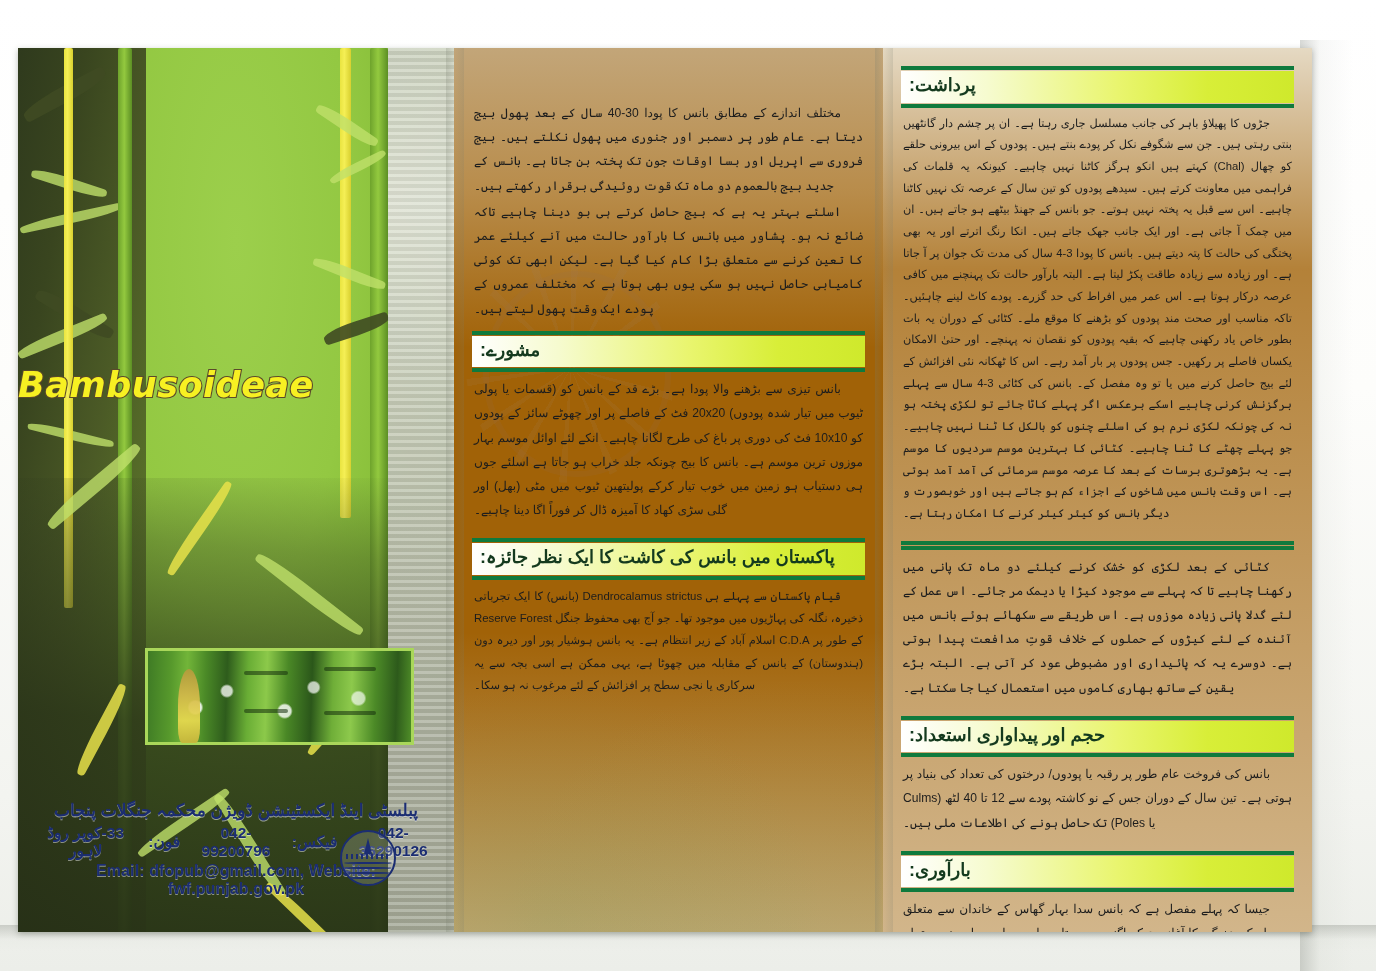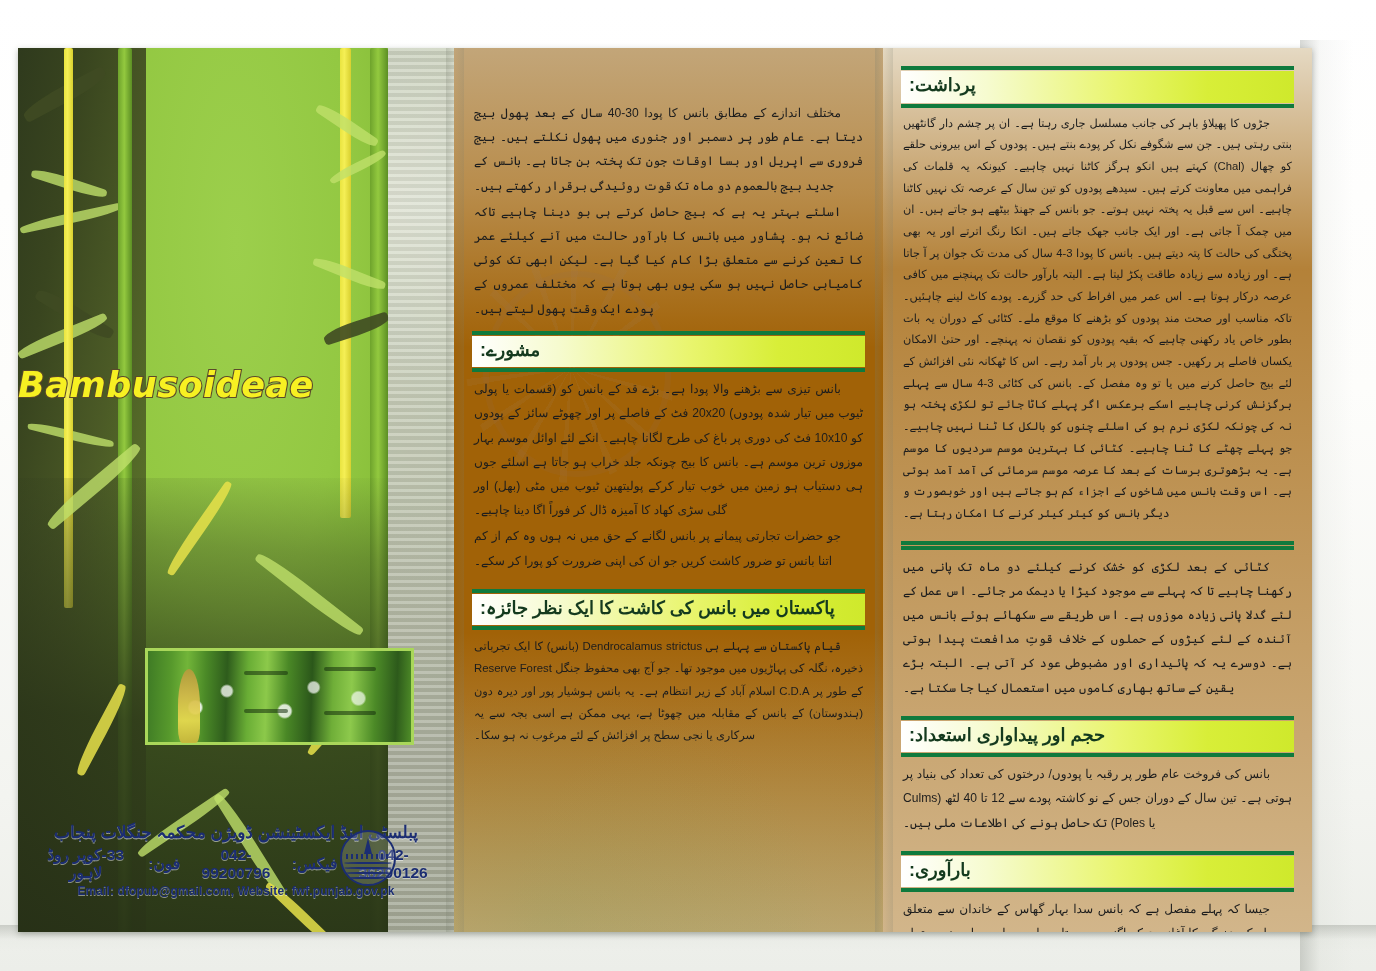--- a/index.html
+++ b/index.html
@@ -171,21 +171,21 @@
     text-shadow: 0 1px 0 rgba(255,255,255,.5);
   }
   #cover-contact-line {
     display:flex; justify-content:center; align-items:center; gap:9px;
     font-size: 15.5px; font-weight:700; direction: rtl;
     text-shadow: 0 1px 0 rgba(255,255,255,.45);
   }
   #cover-contact-line .num { direction: ltr; }
   #cover-web {
     margin-top:2px;
-    font-size: 12px; font-weight:700; letter-spacing:.1px;
+    font-size: 16px; font-weight:700; letter-spacing:.1px;
     text-shadow: 0 1px 0 rgba(255,255,255,.45);
   }
   #dept-logo {
     position:absolute;
     right: 58px; bottom: 46px;
     width: 52px; height: 52px;
     border: 2.5px solid #1b2d72;
     border-radius: 50%;
     overflow:hidden;
     background: rgba(255,255,255,.18);
@@ -396,21 +396,20 @@
       </div>
 
       <div class="section">
         <div class="sec-rule-top"></div>
         <div class="sec-bar">
           <span class="sec-title">مشورے:</span>
         </div>
         <div class="sec-rule-bot"></div>
         <div class="body-text">
           <p class="para">بانس تیزی سے بڑھنے والا پودا ہے۔ بڑے قد کے بانس کو (قسمات یا پولی ٹیوب میں تیار شدہ پودوں) 20x20 فٹ کے فاصلے پر اور چھوٹے سائز کے پودوں کو 10x10 فٹ کی دوری پر باغ کی طرح لگانا چاہیے۔ انکے لئے اوائل موسم بہار موزوں ترین موسم ہے۔ بانس کا بیج چونکہ جلد خراب ہو جاتا ہے اسلئے جوں ہی دستیاب ہو زمین میں خوب تیار کرکے پولیتھین ٹیوب میں مٹی (بھل) اور گلی سڑی کھاد کا آمیزہ ڈال کر فوراً اگا دینا چاہیے۔</p>
-          <p class="para">جو حضرات تجارتی پیمانے پر بانس لگانے کے حق میں نہ ہوں وہ کم از کم اتنا بانس تو ضرور کاشت کریں جو ان کی اپنی ضرورت کو پورا کر سکے۔</p>
         </div>
       </div>
 
       <div class="section">
         <div class="sec-rule-top"></div>
         <div class="sec-bar">
           <span class="sec-title">پاکستان میں بانس کی کاشت کا ایک نظر جائزہ:</span>
         </div>
         <div class="sec-rule-bot"></div>
         <div class="body-text" style="font-size:11.4px; line-height:1.95;">

